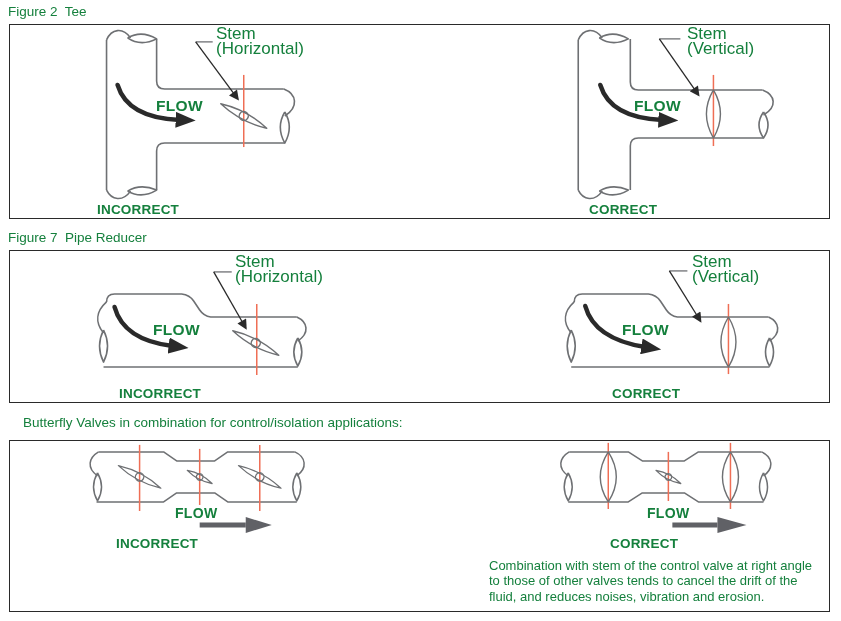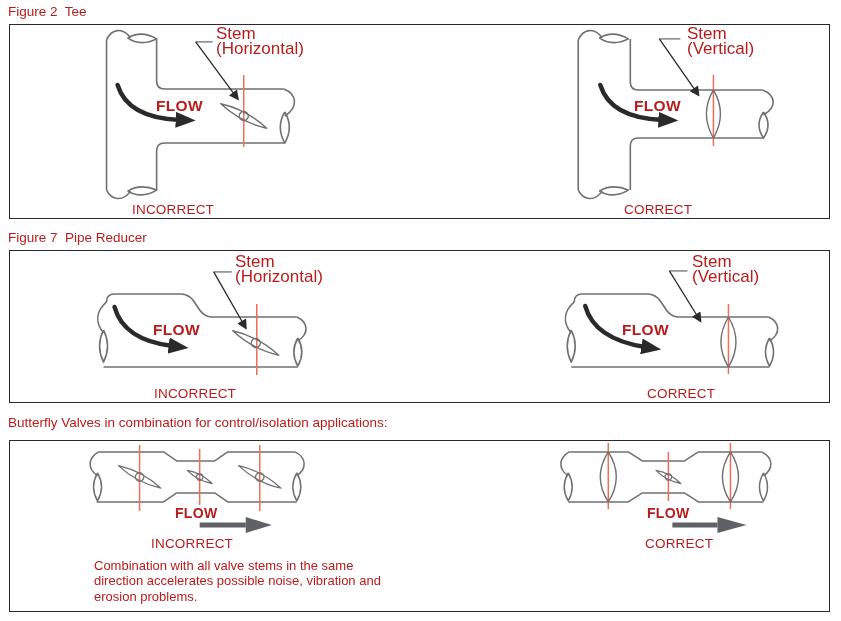--- a/index.html
+++ b/index.html
@@ -1,25 +1,25 @@
 <!DOCTYPE html>
 <html><head>
 <meta charset="utf-8">
 <style>
   html,body{margin:0;padding:0;background:#ffffff;}
   #page{position:relative;width:841px;height:621px;background:#ffffff;overflow:hidden;
         font-family:"Liberation Sans",sans-serif;color:#231f20;}
   .box{position:absolute;border:1.6px solid #2a2a2a;background:#ffffff;box-sizing:border-box;}
   .box svg{position:absolute;left:0;top:0;width:100%;height:100%;}
-  .lbl{position:absolute;color:#b91c1c;}
+  .lbl{position:absolute;color:#15803d;}
   .title{font-size:13.5px;white-space:pre;}
   .stem{font-size:17px;line-height:15px;white-space:pre-line;}
   .flow{font-weight:bold;font-size:15.5px;letter-spacing:.3px;}
   .flow-sm{font-weight:bold;font-size:14px;letter-spacing:.3px;}
-  .verdict{font-weight:normal;font-size:13.5px;letter-spacing:.2px;margin-left:35px;}
+  .verdict{font-weight:bold;font-size:13.5px;letter-spacing:.2px;}
   .cap{font-size:13px;line-height:15.4px;white-space:pre-line;}
 </style>
 </head>
 <body>
 
 <div id="page">
 
   <div class="lbl title" style="left:8px;top:4px;">Figure 2  Tee</div>
 
   <div class="box" style="left:9px;top:24px;width:821px;height:195px;">
@@ -137,21 +137,21 @@
 
   <div class="lbl stem" style="left:235px;top:254px;">Stem
 (Horizontal)</div>
   <div class="lbl flow" style="left:153px;top:321px;">FLOW</div>
   <div class="lbl verdict" style="left:119px;top:386px;">INCORRECT</div>
   <div class="lbl stem" style="left:692px;top:254px;">Stem
 (Vertical)</div>
   <div class="lbl flow" style="left:622px;top:321px;">FLOW</div>
   <div class="lbl verdict" style="left:612px;top:386px;">CORRECT</div>
 
-  <div class="lbl title" style="left:8px;top:415px;">Butterfly Valves in combination for control/isolation applications:</div>
+  <div class="lbl title" style="left:23px;top:415px;">Butterfly Valves in combination for control/isolation applications:</div>
 
   <div class="box" style="left:9px;top:440px;width:821px;height:172px;">
     <svg viewBox="10.6 441.6 817.8 168.8">
 
       <g stroke="#6e7073" stroke-width="1.5" fill="none" stroke-linejoin="round">
         <g>
           <path d="M99,452 L164,452 L177,461 L215,461 L228,452 L295,452"></path>
           <path d="M97,502 L164,502 L177,493 L215,493 L228,502 L297,502"></path>
           <path d="M99,452 C89,458 87,468 98,476"></path>
             <path d="M98,473 Q90,487 98,501 Q106,487 98,473"></path>
@@ -200,19 +200,19 @@
         <g fill="#606166" stroke="none">
           <rect x="672" y="522.5" width="45" height="5"></rect>
           <polygon points="717,517 717,533 746,525"></polygon>
         </g>
       </g>
     </svg>
   </div>
 
   <div class="lbl flow-sm" style="left:175px;top:505px;">FLOW</div>
   <div class="lbl verdict" style="left:116px;top:536px;">INCORRECT</div>
-  <div class="lbl cap" style="left:94px;top:558px;width:340px;">Combination with all valve stems in the same
-direction accelerates possible noise, vibration and
-erosion problems.</div>
   <div class="lbl flow-sm" style="left:647px;top:505px;">FLOW</div>
   <div class="lbl verdict" style="left:610px;top:536px;">CORRECT</div>
+  <div class="lbl cap" style="left:489px;top:558px;width:345px;">Combination with stem of the control valve at right angle
+to those of other valves tends to cancel the drift of the
+fluid, and reduces noises, vibration and erosion.</div>
 
 </div>
 
 </body></html>

